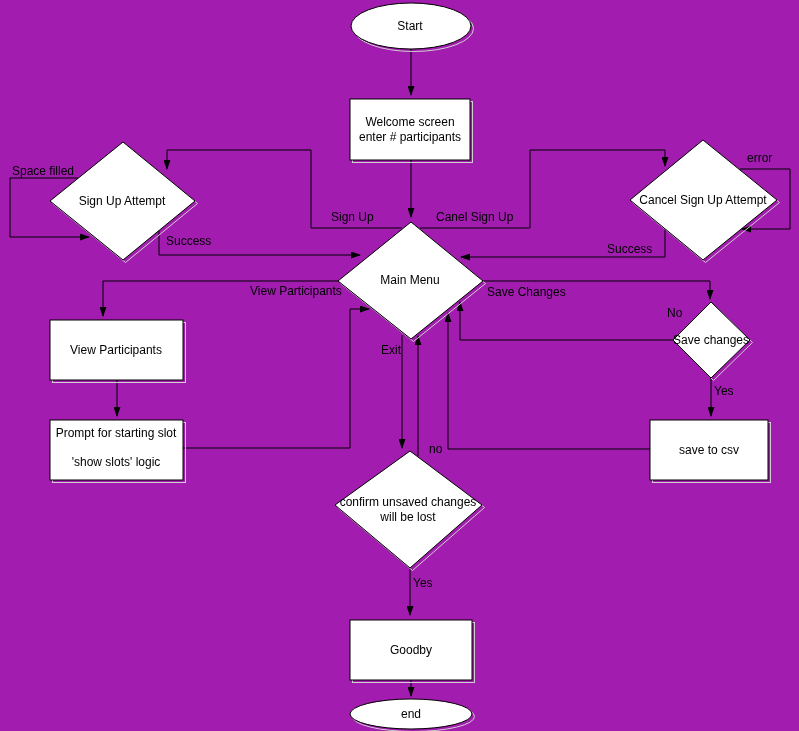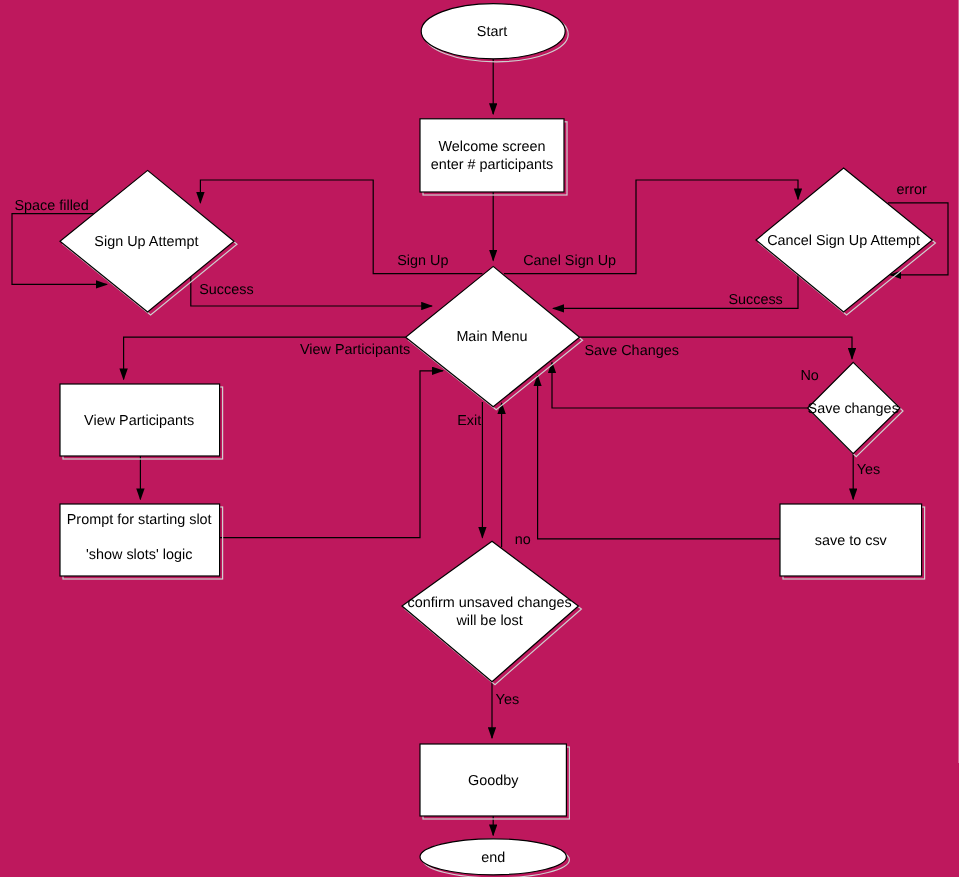--- a/index.html
+++ b/index.html
@@ -1,16 +1,16 @@
 <!DOCTYPE html>
 <html><head>
 <meta charset="utf-8">
 <style>
   html,body{margin:0;padding:0;background:#ffffff;}
-  .stage{position:relative;width:799px;height:731px;background:#be185d;overflow:hidden;
+  .stage{position:relative;width:799px;height:731px;background:#a21caf;overflow:hidden;
          font-family:"Liberation Sans", sans-serif;}
   svg{display:block;}
   .node-shape{fill:#ffffff;stroke:#000000;stroke-width:1;}
   .shadow{fill:none;stroke:#cfcfcf;stroke-width:1;}
   .edge{fill:none;stroke:#000000;stroke-width:1;}
   .node-label{font-size:12px;fill:#000000;text-anchor:middle;}
   .edge-label{font-size:12px;fill:#000000;text-anchor:start;}
 </style>
 </head>
 <body>

